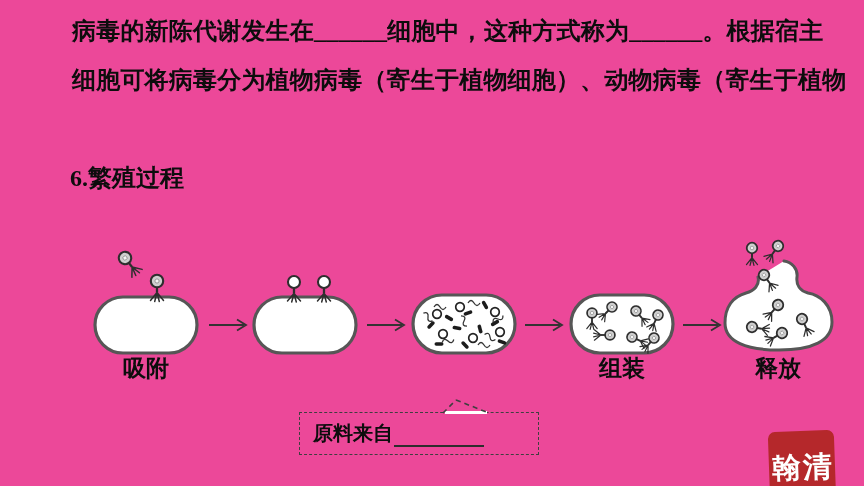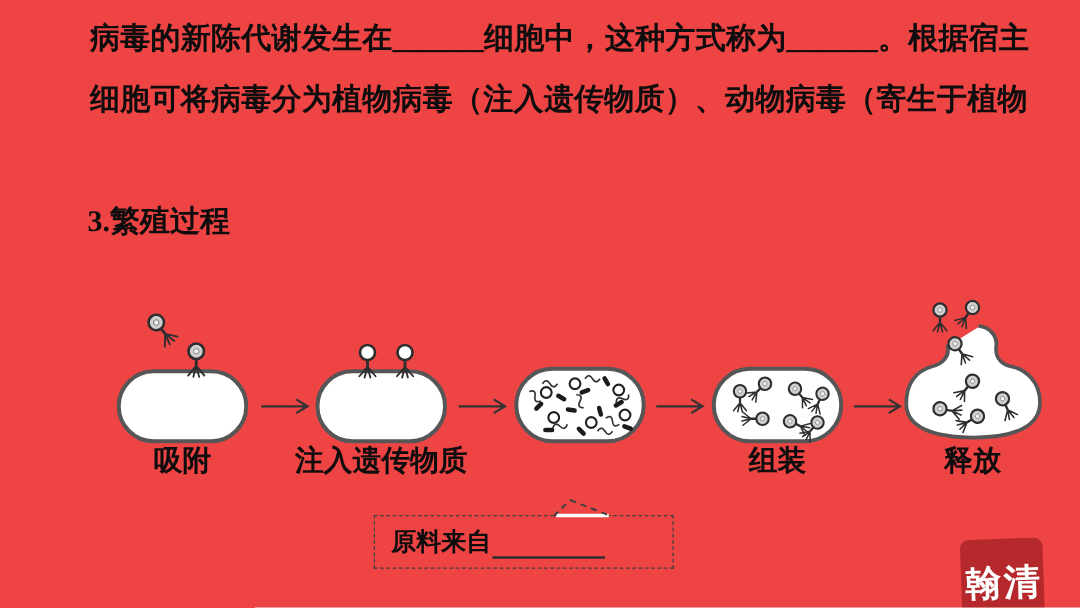--- a/index.html
+++ b/index.html
@@ -1,17 +1,17 @@
 <!DOCTYPE html>
 <html><head>
 <meta charset="utf-8">
 <style>
   html,body{margin:0;padding:0;background:#e8e8e8;}
   .page{
-    position:relative;width:864px;height:486px;background:#ef4444;overflow:hidden;
+    position:relative;width:864px;height:486px;background:#ec4899;overflow:hidden;
     font-family:"Liberation Serif","DejaVu Serif",serif;color:#0d0d0d;
   }
   
   .para{position:absolute;left:72px;top:7px;width:775px;}
   .para p{margin:0;font-size:24px;font-weight:700;line-height:48.5px;letter-spacing:.2px;white-space:nowrap;}
   .heading{position:absolute;left:70px;top:161px;margin:0;font-size:24px;font-weight:700;line-height:34px;}
   
   .diagram{position:absolute;left:16px;top:235px;width:864px;height:251px;}
   .stage-svg{position:absolute;top:0;}
   .arrow{position:absolute;top:83px;}
@@ -53,23 +53,23 @@
           <rect x="-4.5" y="-1.8" width="9" height="3.6" rx="1.8" fill="#1c1c1c"></rect>
         </g>
       <g id="squig">
           <path d="M-6,0 q3,-5 6,0 q3,5 6,0" fill="none" stroke="#333" stroke-width="1.3"></path>
         </g>
     </defs>
   </svg>
 
   <div class="para">
     <p>病毒的新陈代谢发生在______细胞中，这种方式称为______。根据宿主</p>
-    <p>细胞可将病毒分为植物病毒（注入遗传物质）、动物病毒（寄生于植物</p>
+    <p>细胞可将病毒分为植物病毒（寄生于植物细胞）、动物病毒（寄生于植物</p>
   </div>
-  <h3 class="heading">3.繁殖过程</h3>
+  <h3 class="heading">6.繁殖过程</h3>
 
   <div class="diagram">
 
     <svg class="stage-svg" style="left:75px" width="110" height="120" viewBox="0 0 110 120">
       <rect x="4" y="62" width="102" height="56" rx="28" fill="#fff" stroke="#565656" stroke-width="3.2"></rect>
       <use href="#phage" transform="translate(34,23) rotate(-38)"></use>
       <use href="#phage" transform="translate(66,46)"></use>
     </svg>
 
     <svg class="stage-svg" style="left:234px" width="110" height="120" viewBox="0 0 110 120">
@@ -143,21 +143,20 @@
       <path d="M1,7 L36,7 M29,1.5 L38,7 L29,12.5" stroke="#333" stroke-width="1.8" fill="none"></path>
     </svg>
     <svg class="arrow" style="left:508px" width="44" height="14">
       <path d="M1,7 L36,7 M29,1.5 L38,7 L29,12.5" stroke="#333" stroke-width="1.8" fill="none"></path>
     </svg>
     <svg class="arrow" style="left:666px" width="44" height="14">
       <path d="M1,7 L36,7 M29,1.5 L38,7 L29,12.5" stroke="#333" stroke-width="1.8" fill="none"></path>
     </svg>
 
     <div class="slabel" style="left:130px">吸附</div>
-    <div class="slabel" style="left:289px">注入遗传物质</div>
     <div class="slabel" style="left:606px">组装</div>
     <div class="slabel" style="left:762px">释放</div>
 
     <div class="callout">
       <svg class="caret" width="52" height="16">
         <rect x="5" y="13" width="42" height="3" fill="#ffffff"></rect>
         <path d="M3,15 L16,2 M16,2 L49,15" stroke="#3f3f3f" stroke-width="1.6" fill="none" stroke-dasharray="5,4"></path>
       </svg>
       <span class="callout-label">原料来自</span>
       <span class="blank"></span>

